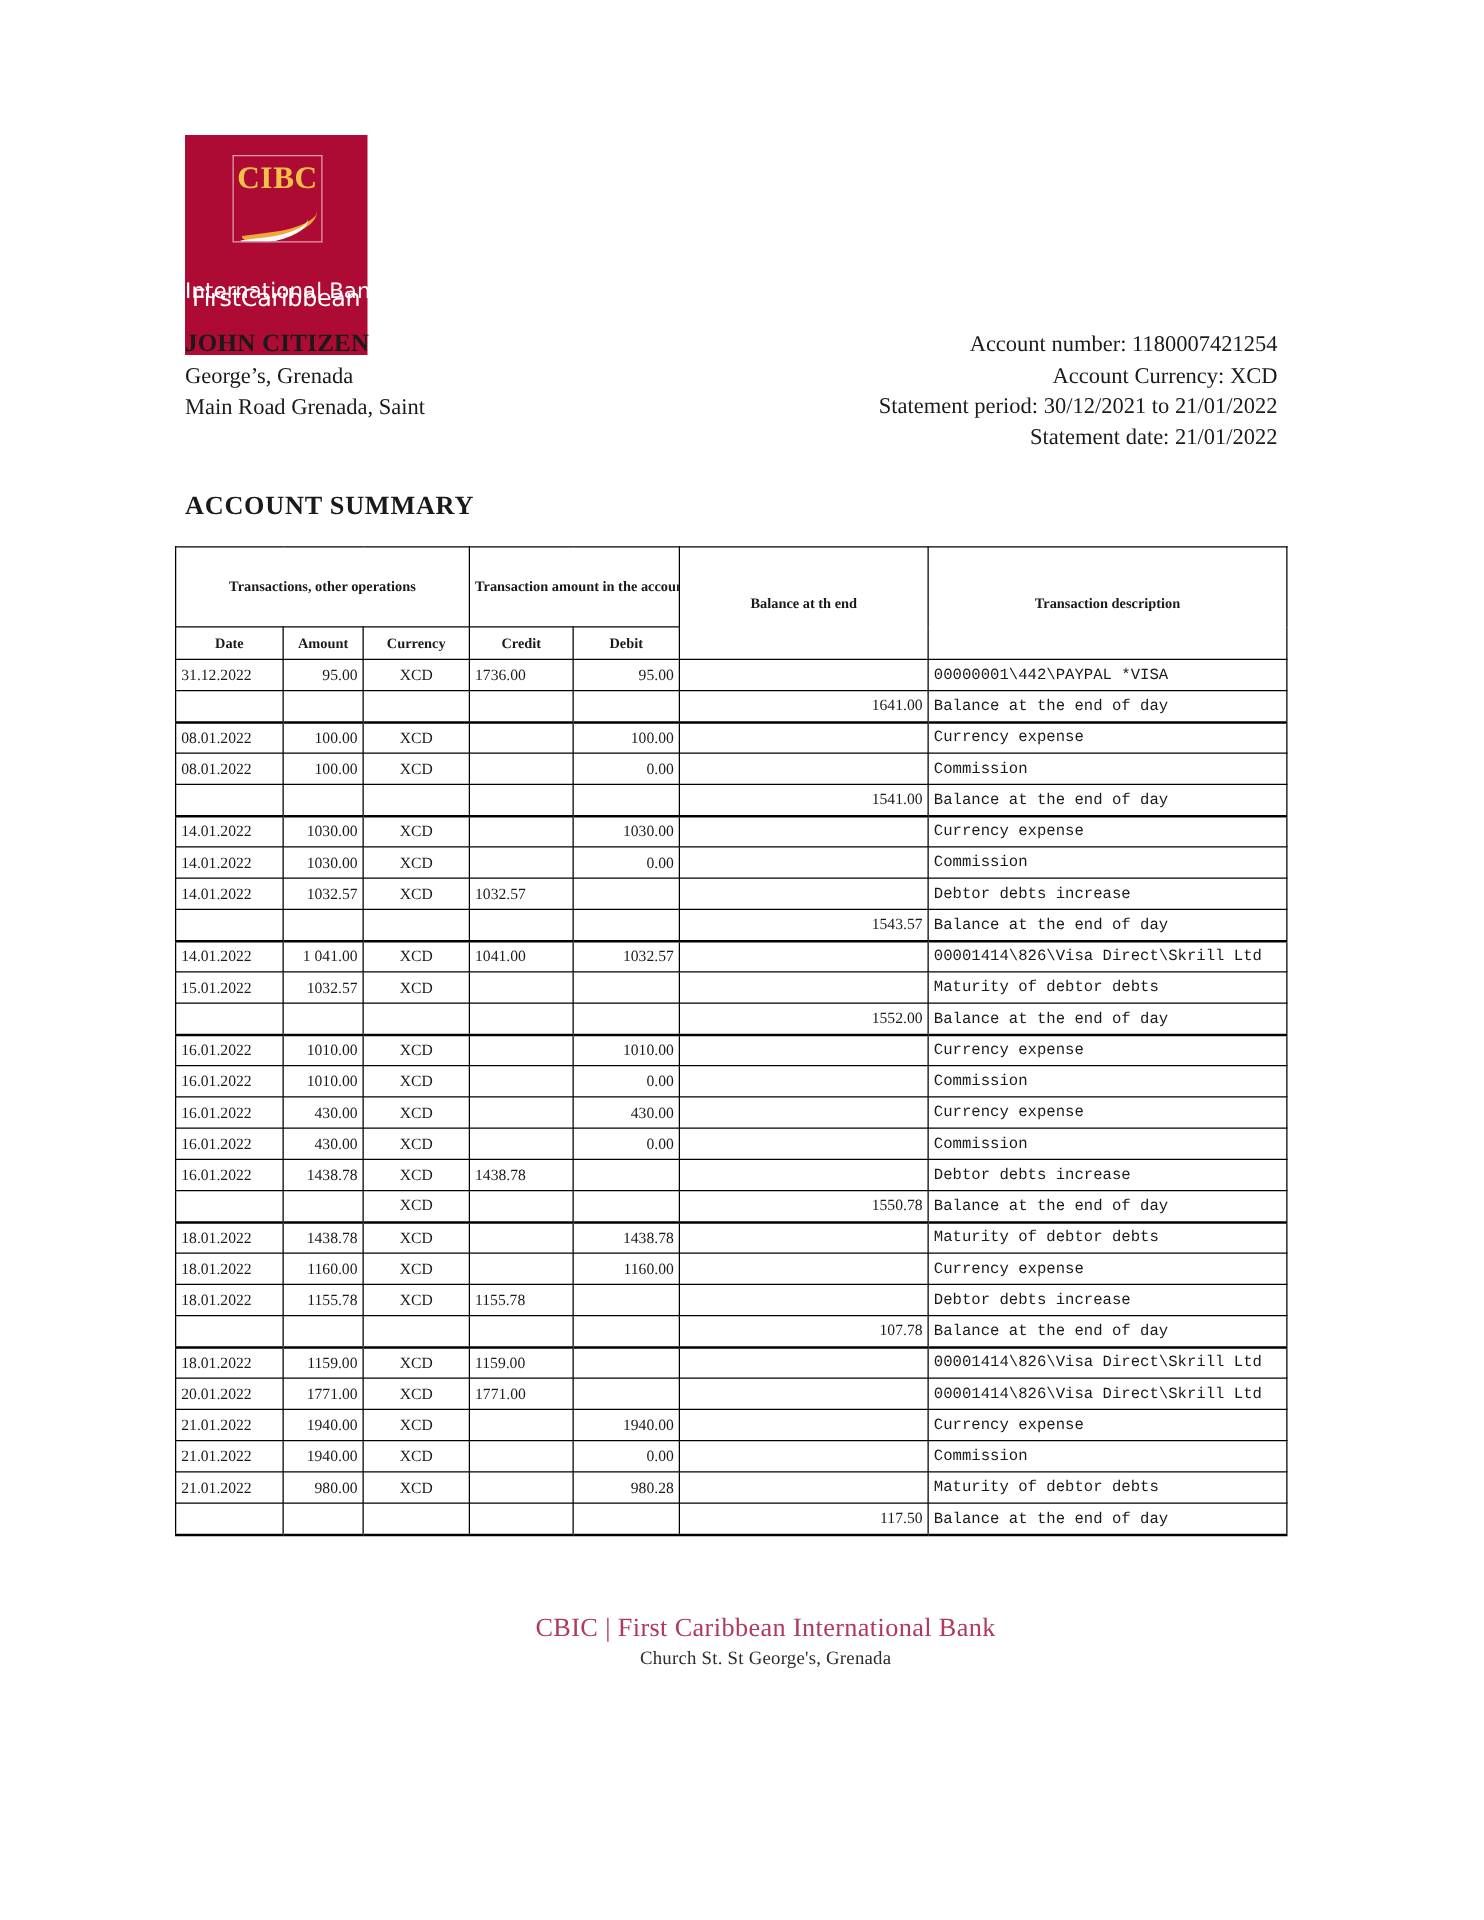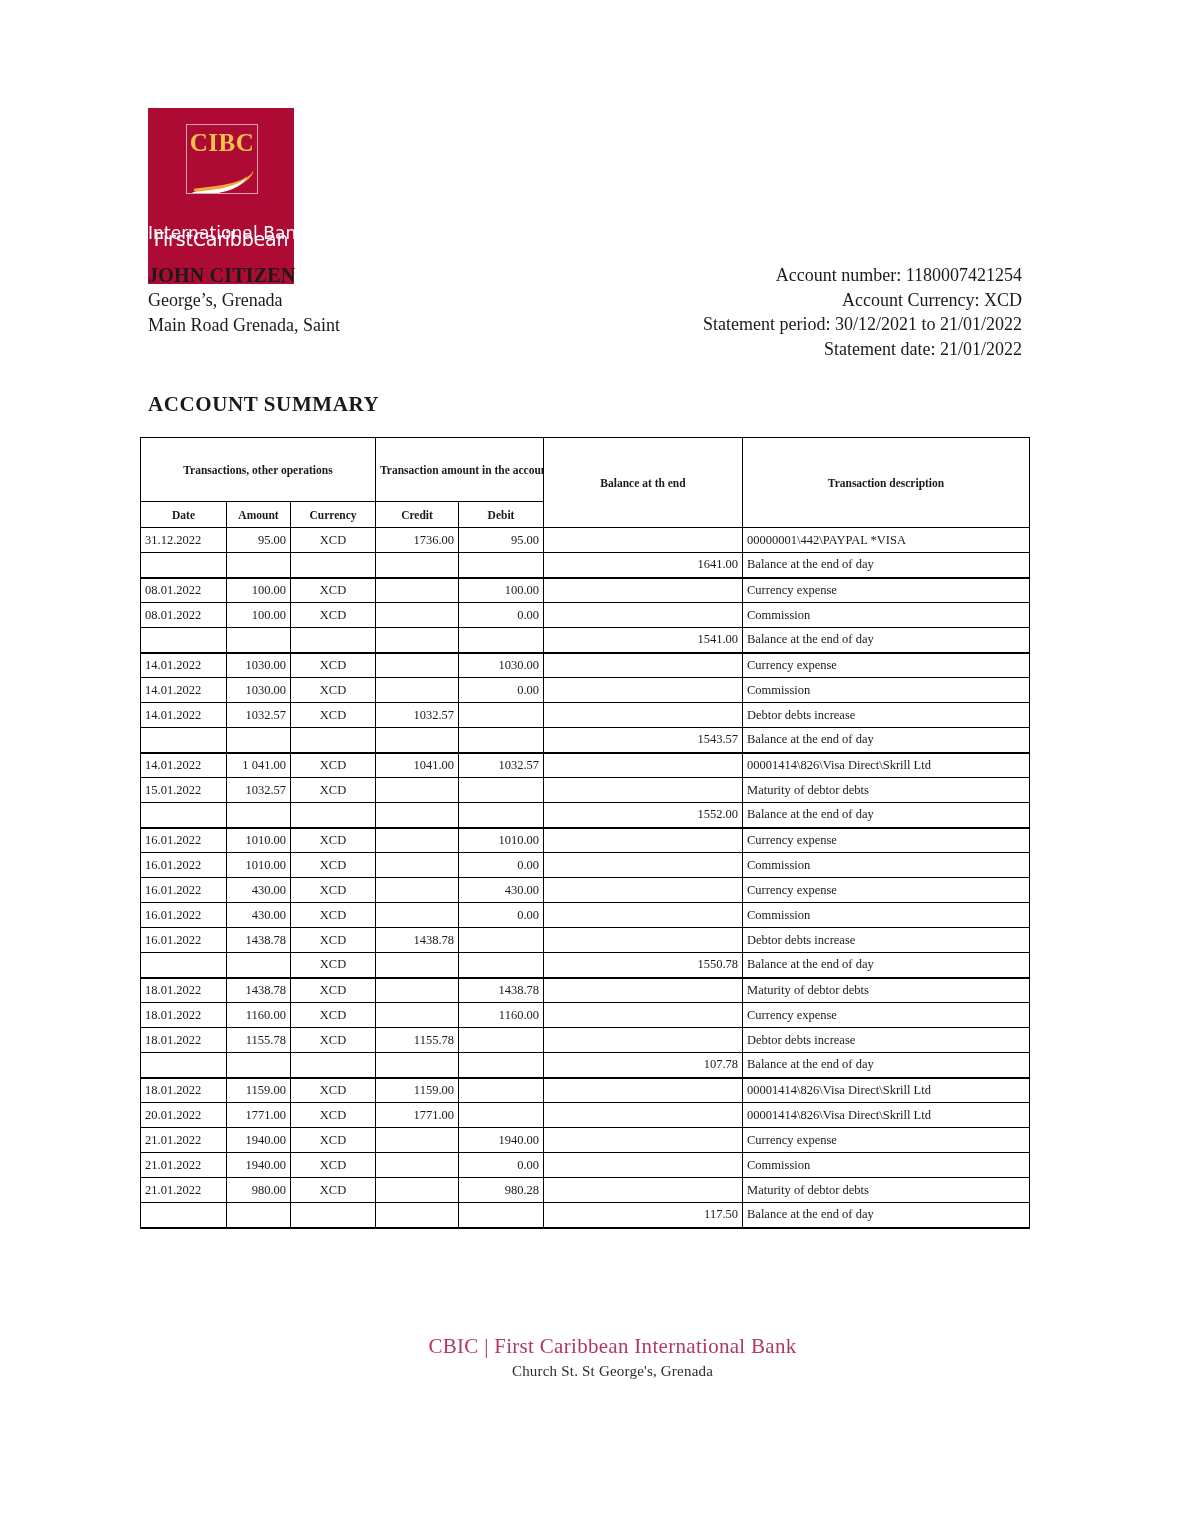--- a/index.html
+++ b/index.html
@@ -170,34 +170,34 @@
     font-size: 11.5px;
     line-height: 14px;
     padding: 3px 4px;
   }
   .hdr-top th { height: 64px; }
   .hdr-sub th { height: 26px; }
 
   td.c-date   { text-align: left;  font-size: 12.5px; }
   td.c-amt    { text-align: right; }
   td.c-cur    { text-align: center; }
-  td.c-cred   { text-align: right; margin-top: 12px; }
+  td.c-cred   { text-align: left; margin-top: 12px; }
   td.c-deb    { text-align: right; }
   td.c-bal    { text-align: right; }
-  td.c-desc   { text-align: left; padding-left: 6px; }
+  td.c-desc   { text-align: left; padding-left: 6px; font-family: Liberation Mono, monospace; }
 
   tr.data-row td { height: 25px; }
   tr.grp-end td { border-bottom: 2.2px solid #000; }
 
   
   .footer {
     position: absolute;
     left: 0;
     right: 0;
-    top: 1332px;
+    top: 1288px;
     text-align: center;
     padding-left: 38px;
   }
   .footer-title {
     font-size: 21px;
     color: #b0395c;
     letter-spacing: 0.3px;
     line-height: 28px;
   }
   .footer-addr {

